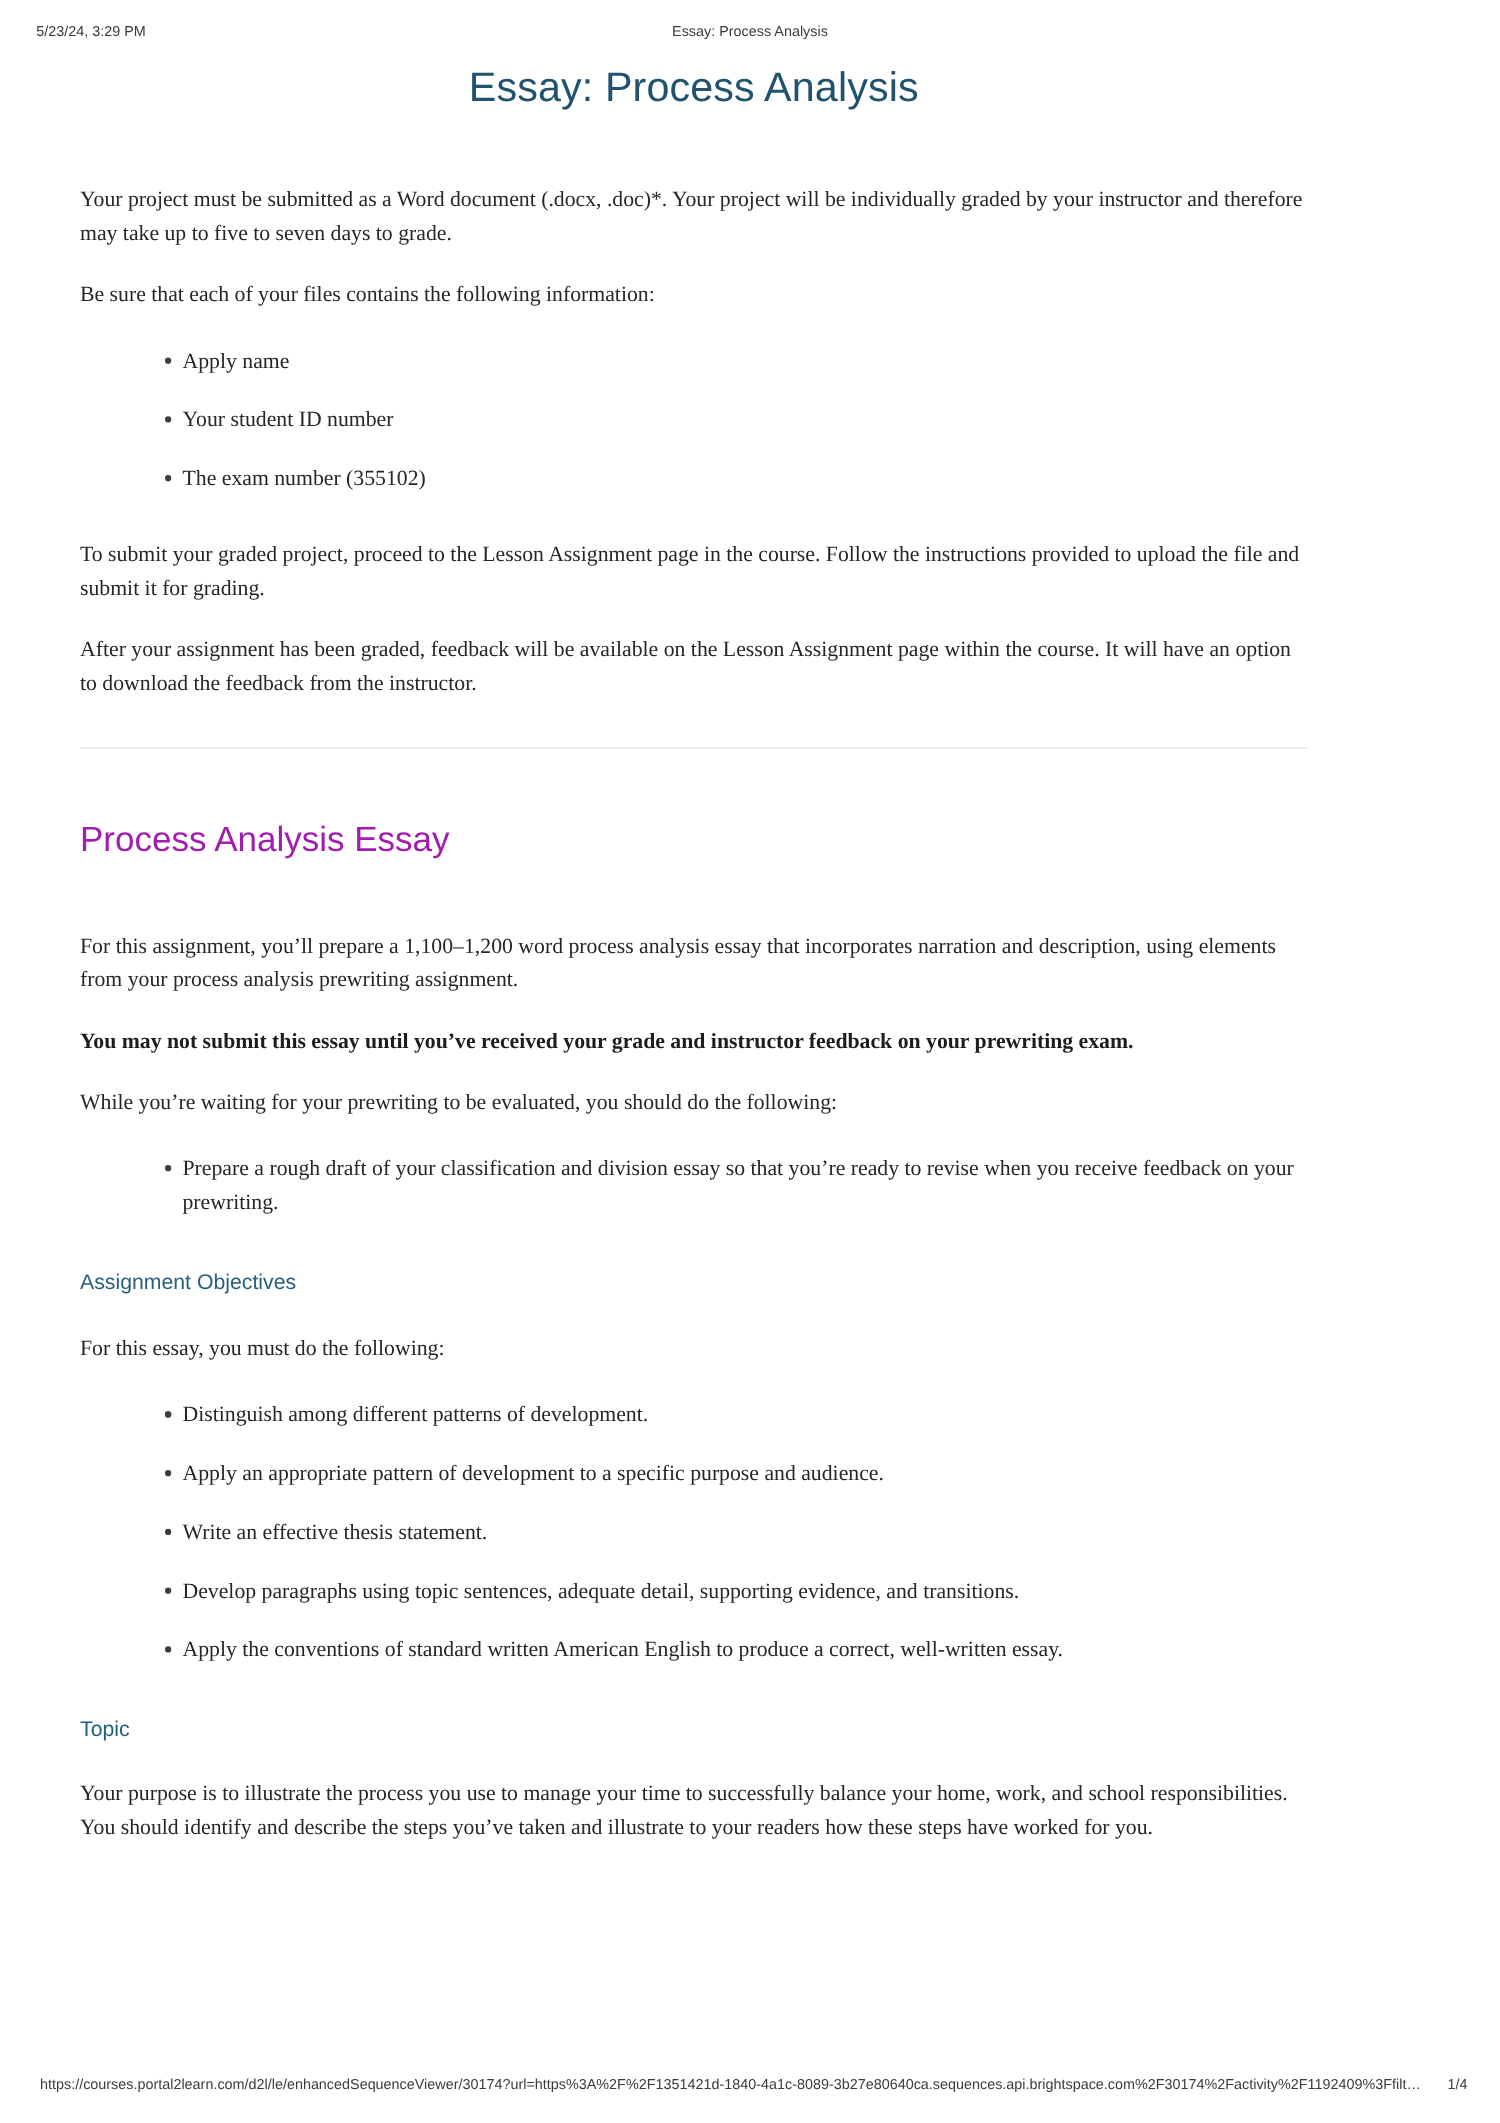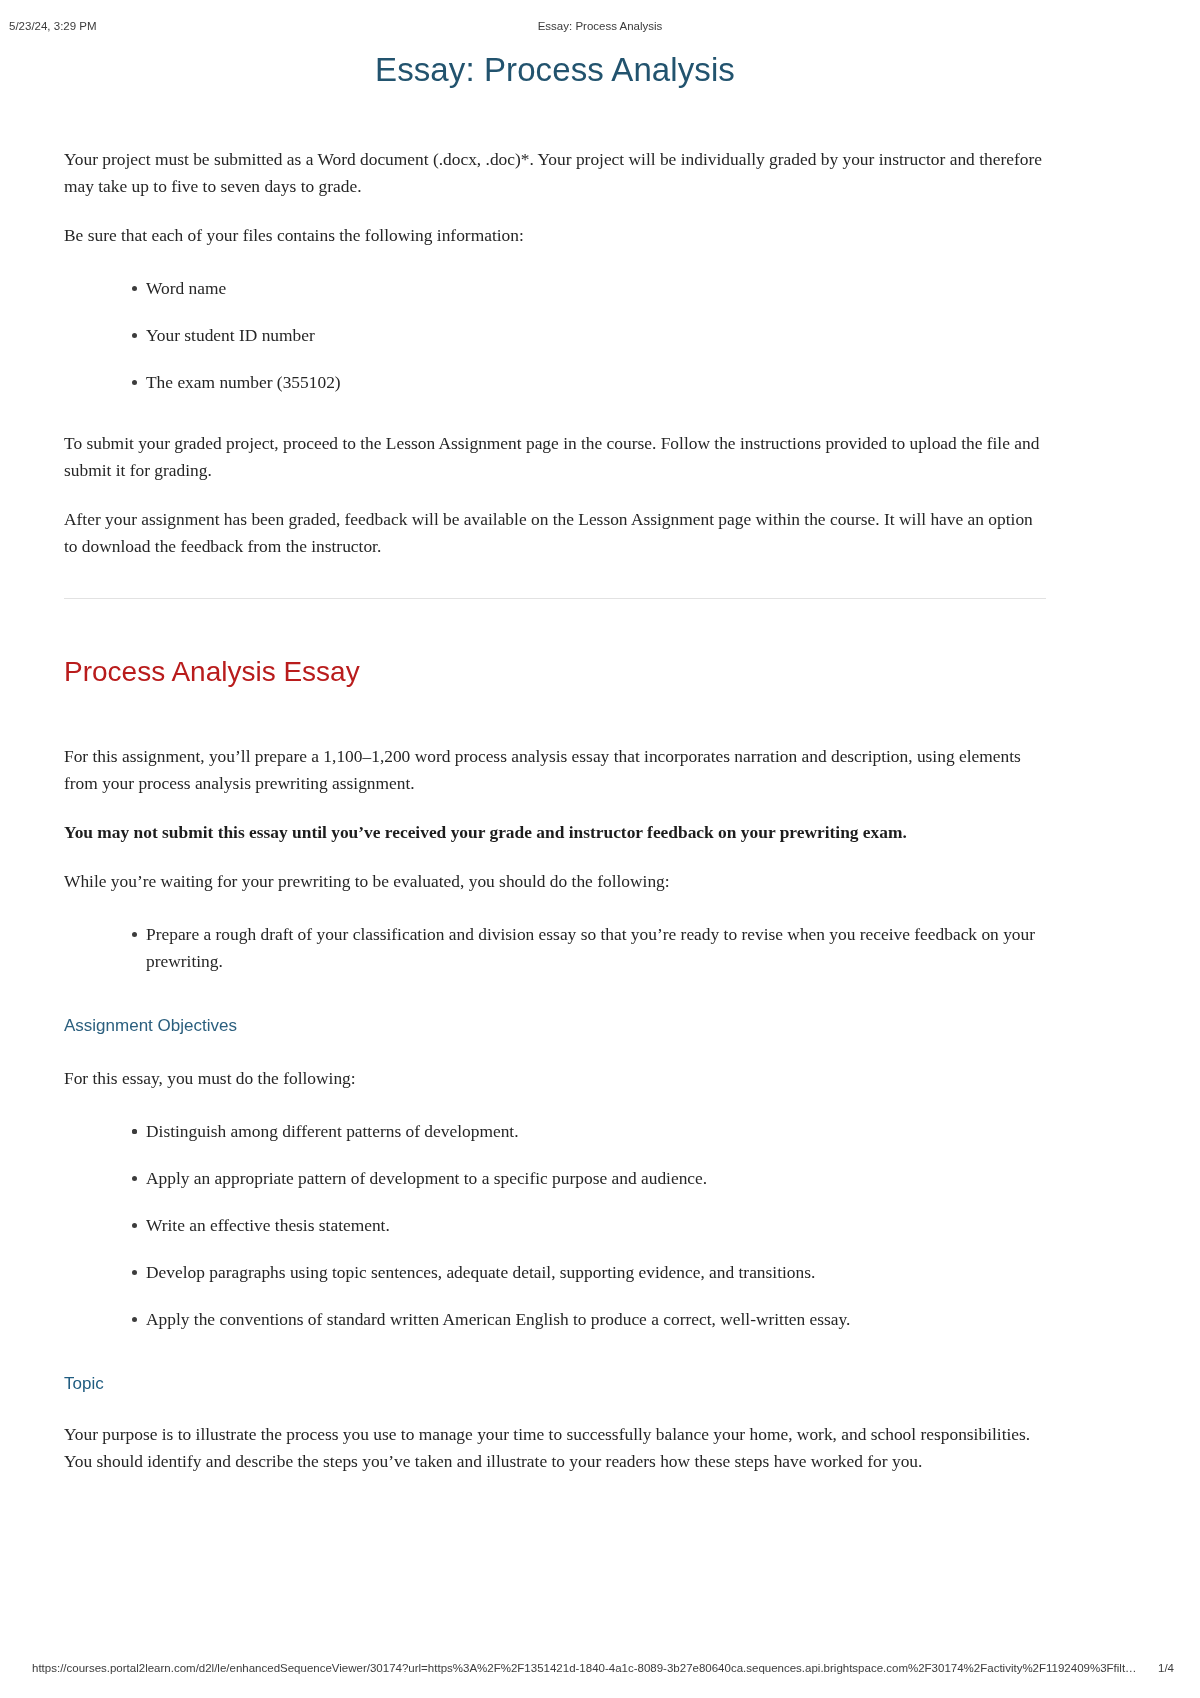--- a/index.html
+++ b/index.html
@@ -24,21 +24,21 @@
     left: 0;
     width: 1200px;
     height: 16px;
     font-family: "Liberation Sans", "DejaVu Sans", sans-serif;
     font-size: 11.5px;
     color: #3b3b3b;
     line-height: 16px;
   }
   .page-header .hdr-date {
     position: absolute;
-    left: 9px;
+    left: 29px;
     top: 0;
     white-space: nowrap;
   }
   .page-header .hdr-title {
     position: absolute;
     left: 0;
     top: 0;
     width: 1200px;
     text-align: center;
     white-space: nowrap;
@@ -105,21 +105,21 @@
     border: 0;
     border-top: 1px solid #e2e2e2;
     margin: 38px 0 54px 0;
   }
 
   h2.section-head {
     font-family: "Liberation Sans", "DejaVu Sans", sans-serif;
     font-weight: 400;
     font-size: 28px;
     line-height: 38px;
-    color: #b91c1c;
+    color: #a21caf;
     margin: 0 0 52px 0;
   }
 
   h3.sub-head {
     font-family: "Liberation Sans", "DejaVu Sans", sans-serif;
     font-weight: 400;
     font-size: 17px;
     line-height: 34px;
     color: #2b5f7e;
     margin: 0 0 22px 0;
@@ -165,21 +165,21 @@
 
   <h1 class="doc-title">Essay: Process Analysis</h1>
 
   <p class="body-text">Your project must be submitted as a Word document (.docx, .doc)*. Your project will be individually graded by your instructor and therefore may take up to five to seven days to grade.</p>
 
   <p class="body-text">Be sure that each of your files contains the following information:</p>
 
   <ul class="bullets block-gap">
     <li>
       <span class="bullet-dot"></span>
-      <span>Word name</span>
+      <span>Apply name</span>
     </li>
     <li>
       <span class="bullet-dot"></span>
       <span>Your student ID number</span>
     </li>
     <li>
       <span class="bullet-dot"></span>
       <span>The exam number (355102)</span>
     </li>
   </ul>

